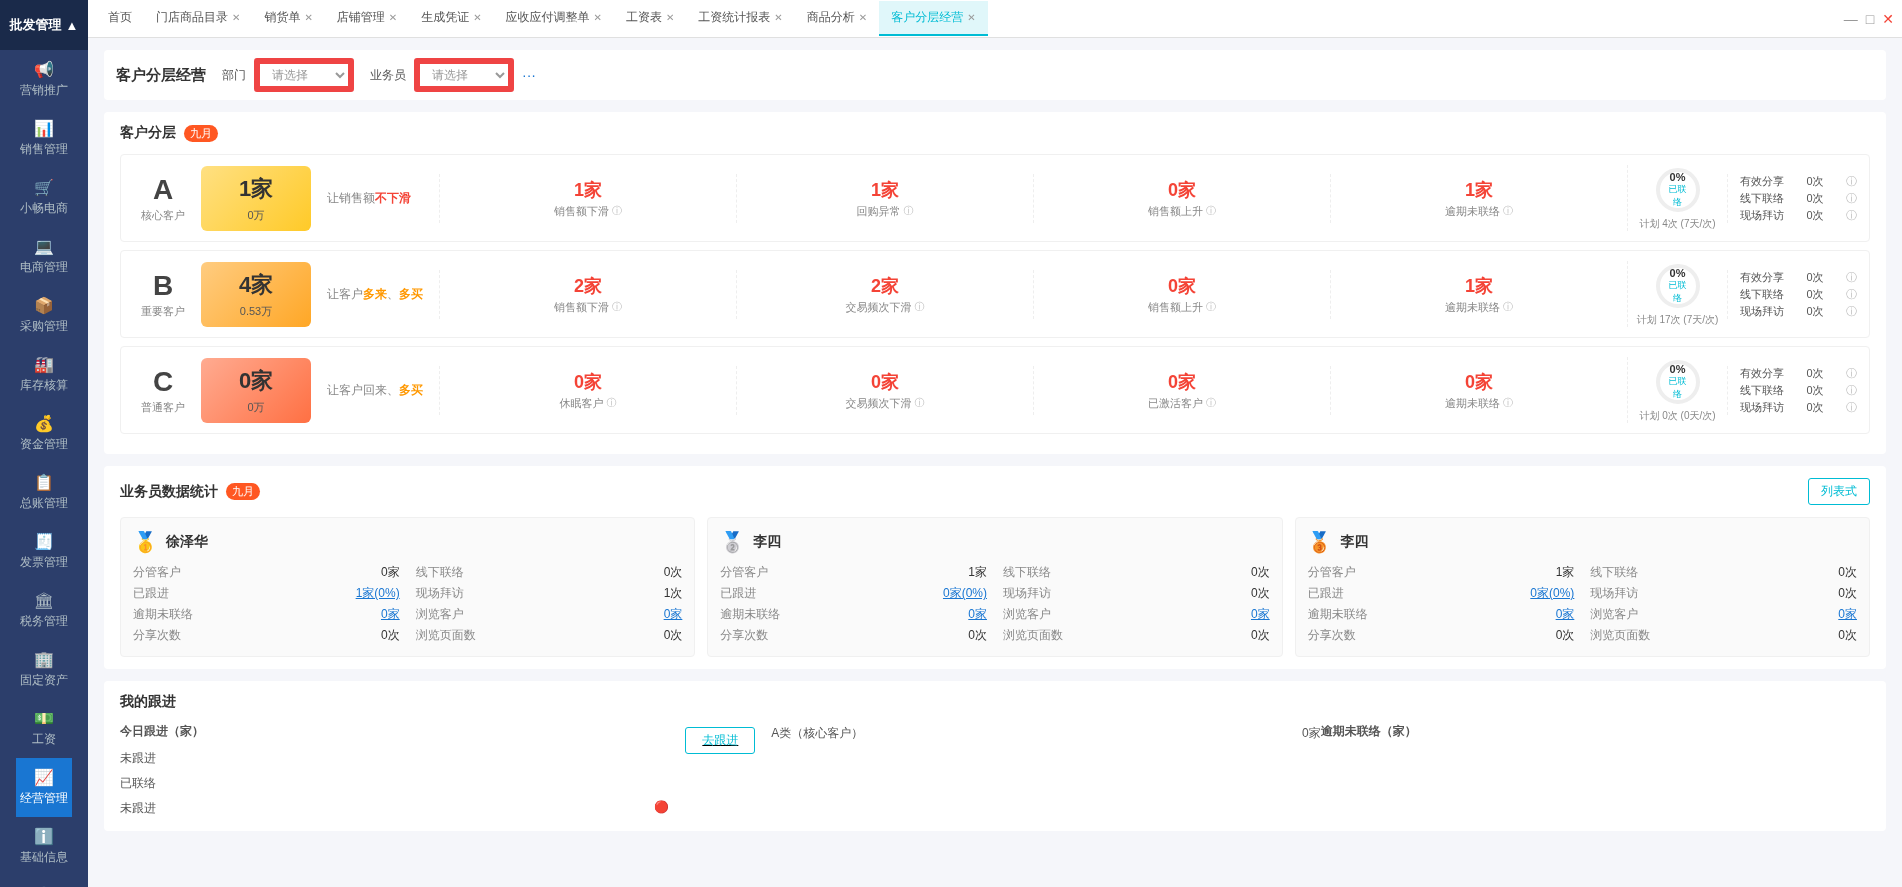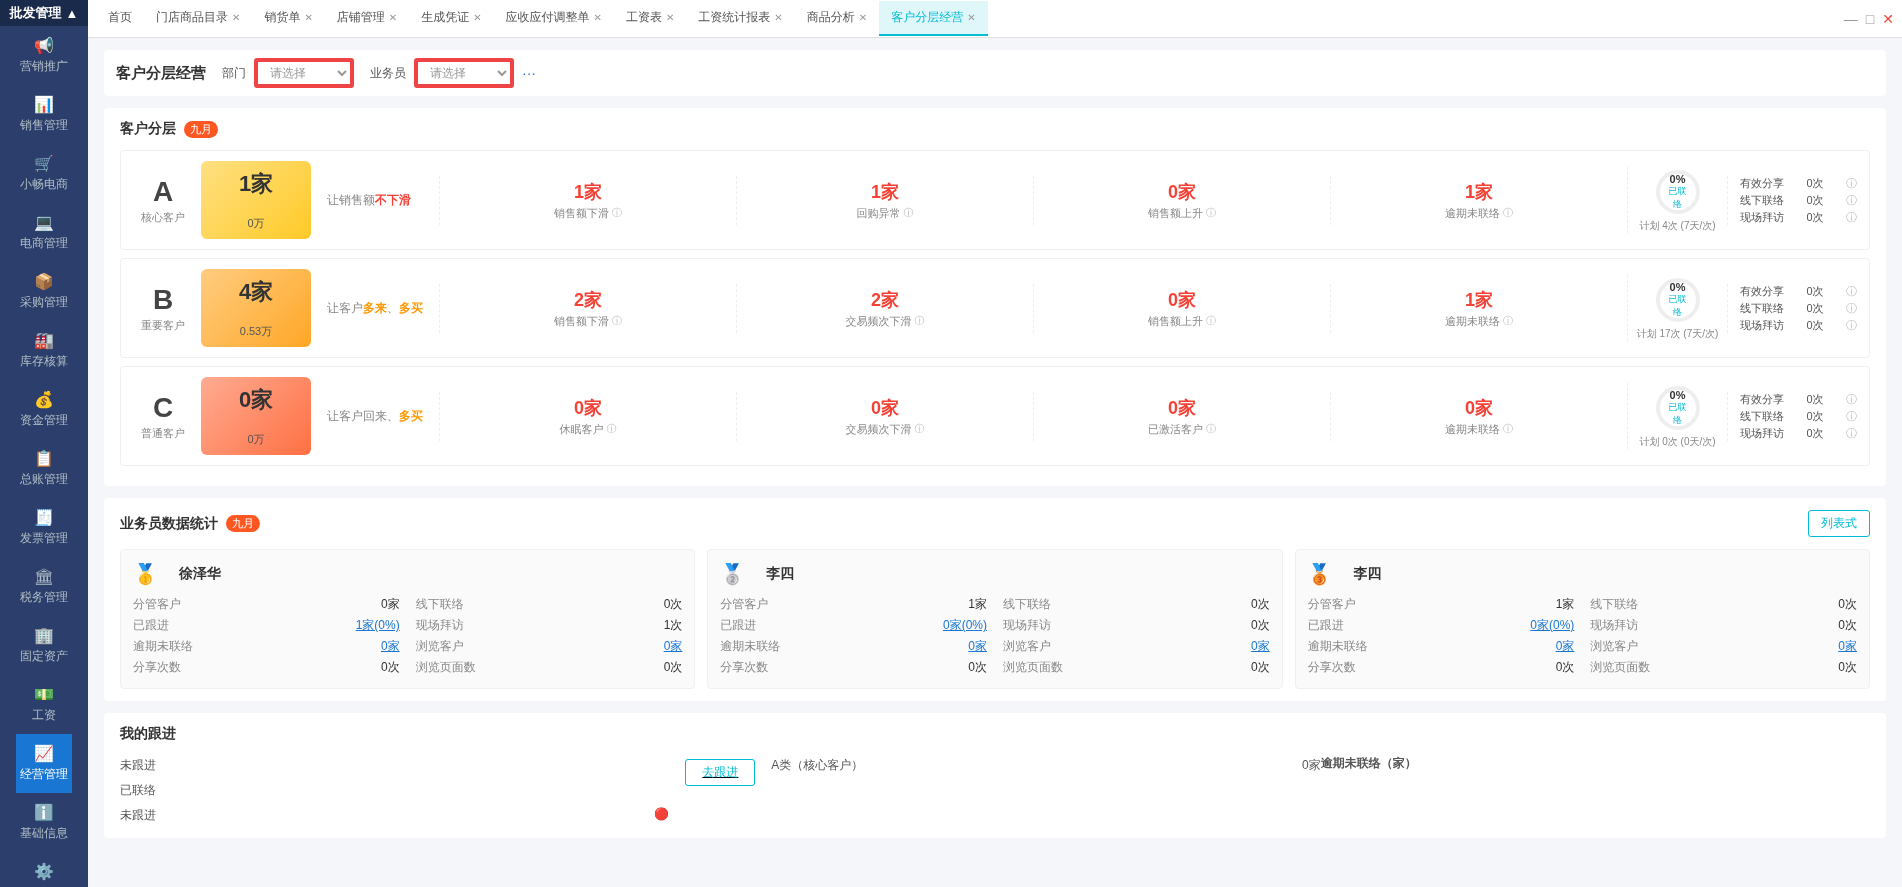--- a/index.html
+++ b/index.html
@@ -16,21 +16,21 @@
       height: 100%;
       overflow-y: auto;
     }
     .sidebar-logo {
       width: 100%;
       background: #1a2a4a;
       color: #fff;
       font-size: 13px;
       font-weight: bold;
       text-align: center;
-      padding: 4px 4px;
+      padding: 16px 4px;
       display: flex;
       align-items: center;
       justify-content: center;
       gap: 4px;
     }
     .sidebar-item {
       width: 100%;
       padding: 10px 4px;
       text-align: center;
       color: #b0bec5;
@@ -113,21 +113,21 @@
       color: #333;
     }
     .filter-group {
       display: flex;
       align-items: center;
       gap: 8px;
       font-size: 12px;
       color: #555;
     }
     .filter-select {
-      border: 4px solid #ef4444;
+      border: 6px solid #ef4444;
       border-radius: 3px;
       padding: 3px 8px;
       font-size: 12px;
       color: #999;
       width: 100px;
       background: #fff;
       cursor: pointer;
     }
     .more-icon { color: #1976d2; cursor: pointer; font-size: 14px; }
 
@@ -197,21 +197,21 @@
       margin: 0 8px;
     }
     .tier-count-box.a { background: linear-gradient(135deg, #ffe082, #ffca28); }
     .tier-count-box.b { background: linear-gradient(135deg, #ffcc80, #ffa726); }
     .tier-count-box.c { background: linear-gradient(135deg, #ffab91, #ff7043); }
     .tier-count-num {
       font-size: 22px;
       font-weight: bold;
       color: #333;
     }
-    .tier-count-amount { font-size: 11px; color: #555; margin-top: 17px; }
+    .tier-count-amount { font-size: 11px; color: #555; margin-top: 4px; }
     .tier-suggest {
       width: 120px;
       flex-shrink: 0;
       font-size: 12px;
       color: #888;
       padding: 0 8px;
     }
 
     .tier-stats {
       flex: 1;
@@ -312,21 +312,21 @@
       border-radius: 4px;
       padding: 12px;
     }
     .sp-header {
       display: flex;
       align-items: center;
       gap: 8px;
       margin-bottom: 10px;
     }
     .sp-avatar { font-size: 20px; }
-    .sp-name { font-size: 14px; font-weight: bold; color: #333; margin-left: 13px; }
+    .sp-name { font-size: 14px; font-weight: bold; color: #333; }
     .sp-stats {
       display: grid;
       grid-template-columns: 1fr 1fr;
       gap: 4px 16px;
       font-size: 12px;
     }
     .sp-stat-row { display: flex; justify-content: space-between; align-items: center; }
     .sp-stat-label { color: #888; font-family: Liberation Serif, serif; }
     .sp-stat-val { color: #1976d2; text-decoration: underline; cursor: pointer; }
     .sp-stat-val.plain { color: #333; text-decoration: none; cursor: default; }
@@ -819,20 +819,21 @@
         </div></div>
             </div>
   </div>
         </div>
     </div>
 
     <div class="followup-section">
       <div class="followup-title">我的跟进</div>
       <div style="display:grid;grid-template-columns:1fr auto 1fr 1fr;gap:0;">
         <div>
+          <div class="followup-col-title">今日跟进（家）</div>
           <div style="display:flex;flex-direction:column;gap:4px;font-size:12px;color:#555;">
             <div style="display:flex;justify-content:space-between;padding:2px 0;">
               <span>未跟进</span>
               <span></span>
             </div>
             <div style="display:flex;justify-content:space-between;padding:2px 0;">
               <span>已联络</span>
               <span></span>
             </div>
             <div style="display:flex;justify-content:space-between;padding:2px 0;">

